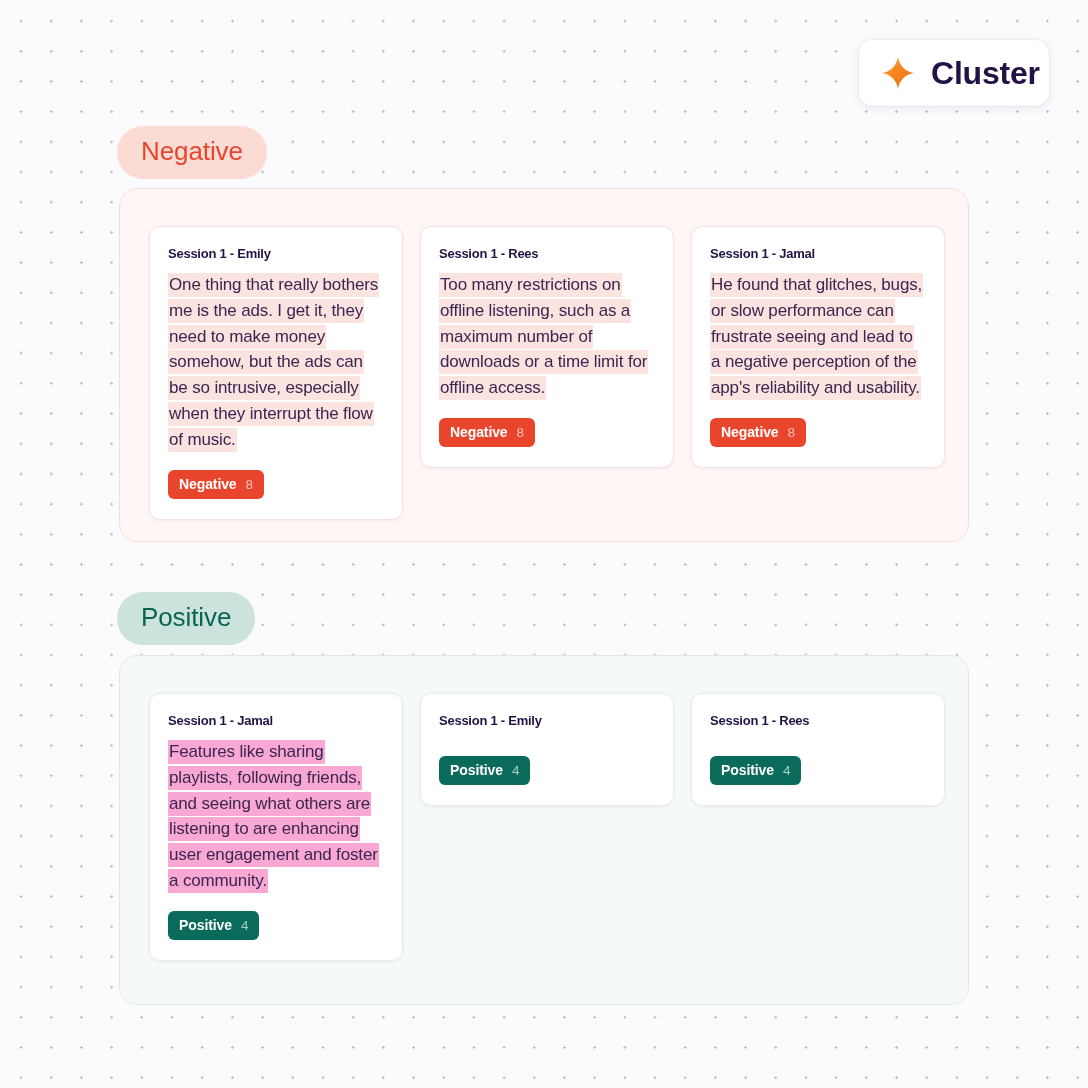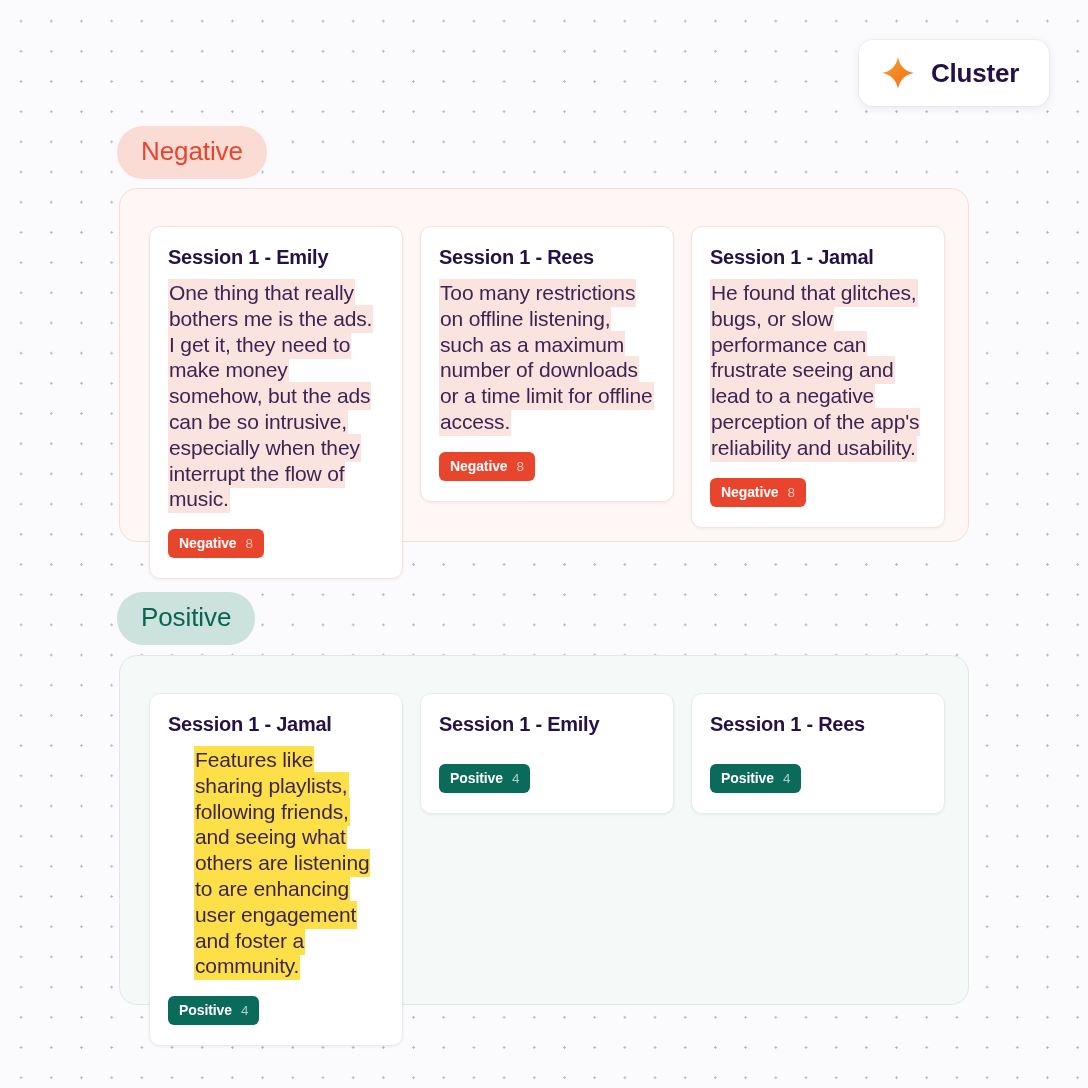--- a/index.html
+++ b/index.html
@@ -36,21 +36,21 @@
     padding: 0 26px 0 22px;
     cursor: pointer;
   }
   .sparkle-icon {
     width: 34px;
     height: 34px;
     flex: 0 0 34px;
     display: block;
   }
   .cluster-label {
-    font-size: 26px;
+    font-size: 32px;
     font-weight: 700;
     color: #241246;
     letter-spacing: -0.2px;
     white-space: nowrap;
   }
 
   
   .group-chip {
     display: inline-flex;
     align-items: center;
@@ -109,41 +109,41 @@
     border-radius: 11px;
     padding: 19px 20px 20px 18px;
     width: 254px;
     flex: 0 0 254px;
     box-shadow: 0 1px 3px rgba(40, 20, 80, 0.06);
   }
   .card-negative { border: 1px solid #f7e2de; }
   .card-positive { border: 1px solid #e6eeec; }
 
   .card-title {
-    font-size: 20px;
+    font-size: 13px;
     font-weight: 700;
     color: #241246;
     letter-spacing: -0.25px;
     margin-bottom: 11px;
     white-space: nowrap;
   }
 
   .card-body {
-    font-size: 21px;
+    font-size: 17px;
     line-height: 25.8px;
     color: #3c2550;
     letter-spacing: -0.15px;
   }
   .card-body .hl {
     padding: 2px 1px 3px 1px;
     box-decoration-break: clone;
     -webkit-box-decoration-break: clone;
   }
   .card-negative .card-body .hl { background: #fbe4e0; }
-  .card-positive .card-body .hl { background: #fde047; margin-left: 26px; }
+  .card-positive .card-body .hl { background: #f9a8d4; }
 
   
   .badge {
     display: inline-flex;
     align-items: baseline;
     gap: 9px;
     border-radius: 6px;
     padding: 6px 11px 7px 11px;
     margin-top: 17px;
   }

